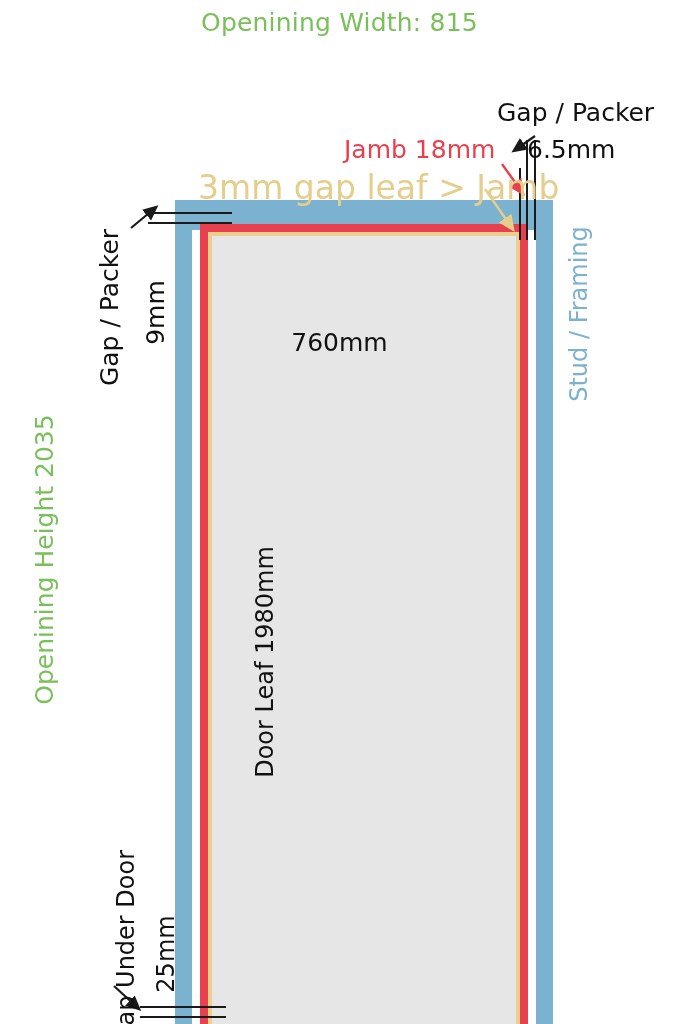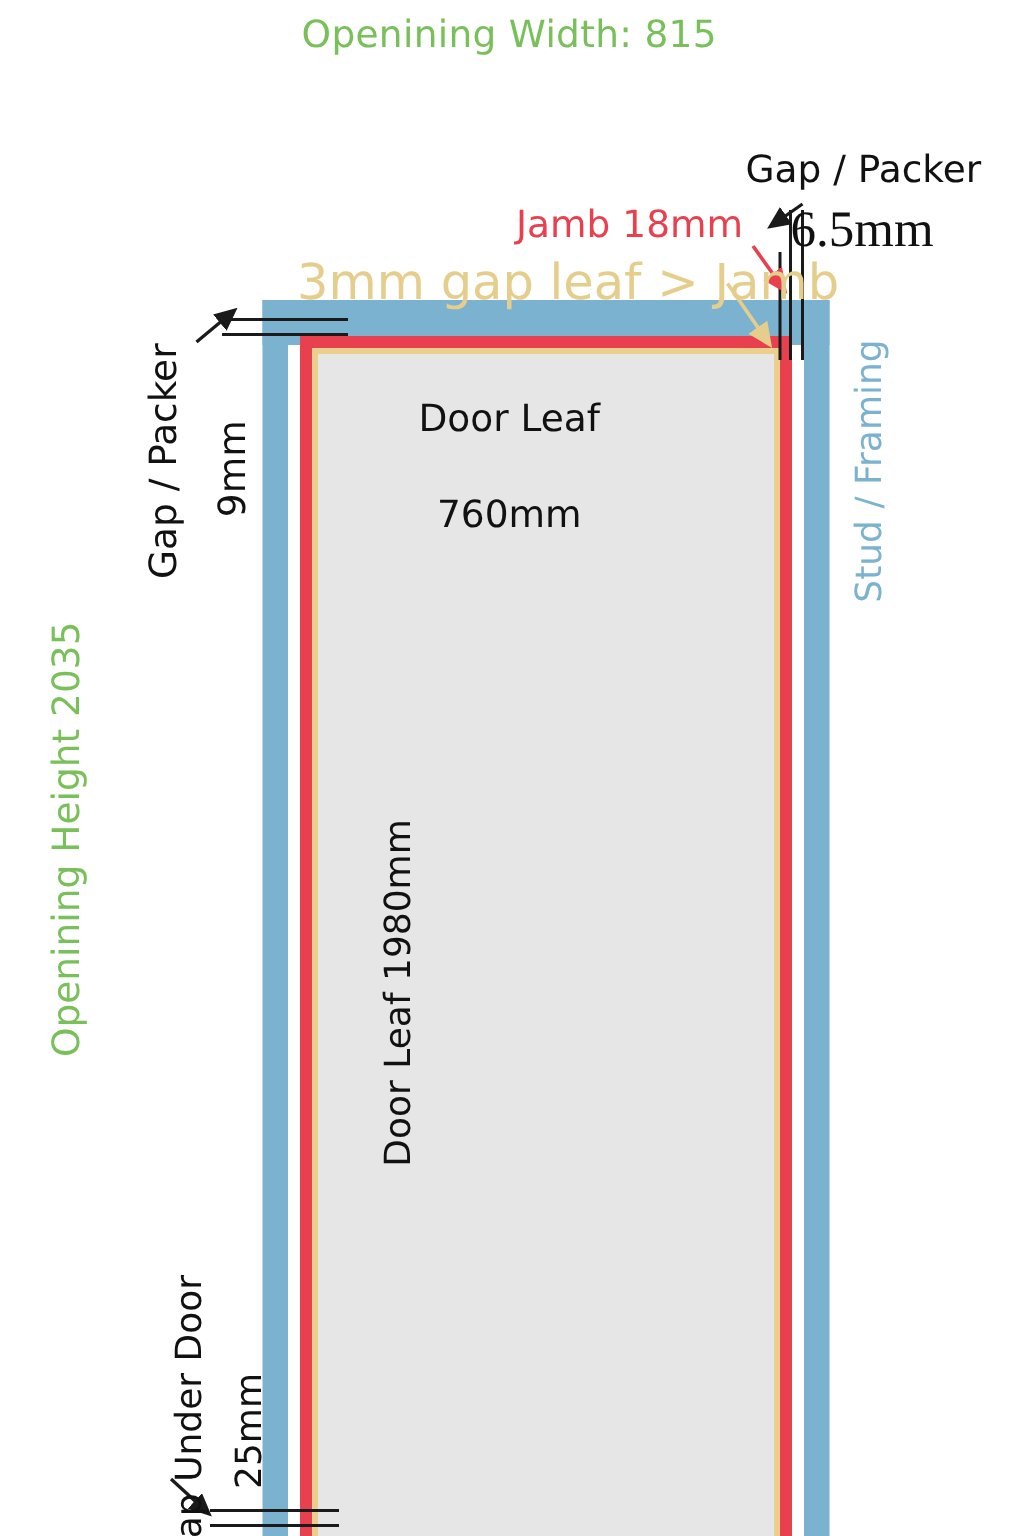--- a/index.html
+++ b/index.html
@@ -58,21 +58,21 @@
 
   #title{
     top:8px;left:0;width:679px;text-align:center;
     font-size:25px;letter-spacing:.2px;
   }
   #opening-height{
     left:-126px; top:545px; width:340px; text-align:center;
     font-size:25px; transform:rotate(-90deg);
   }
   #gap-packer-top{ top:98px; left:497px; font-size:25px;}
-  #gap-packer-top-val{ top:135px; left:527px; font-size:34px;font-family:Liberation Serif, serif;}
+  #gap-packer-top-val{ top:135px; left:527px; font-size:25px;}
   #jamb-label{ top:135px; left:344px; font-size:25px;}
   #leafgap-label{ top:168px; left:198px; font-size:33px;}
   #stud-label{
     left:479px; top:300px; width:200px; text-align:center;
     font-size:24px; transform:rotate(-90deg);
   }
   #gap-packer-left{
     left:-1px; top:293px; width:220px; text-align:center;
     font-size:25px; transform:rotate(-90deg);
   }
@@ -189,18 +189,17 @@
   <div class="lbl yellow-t" id="leafgap-label">3mm gap leaf &gt; Jamb</div>
 
   <div class="lbl blue-t" id="stud-label">Stud / Framing</div>
 
   <div class="lbl black-t" id="gap-packer-left">Gap / Packer</div>
   <div class="lbl black-t" id="gap-packer-left-val">9mm</div>
 
   <div class="lbl black-t" id="gap-under">Gap Under Door</div>
   <div class="lbl black-t" id="gap-under-val">25mm</div>
 
-  <div class="lbl black-t" id="leaf-w1">Door Leaf</div>
   <div class="lbl black-t" id="leaf-w2">760mm</div>
 
   <div class="lbl black-t" id="leaf-h">Door Leaf 1980mm</div>
 
 </div>
 
 </body></html>

